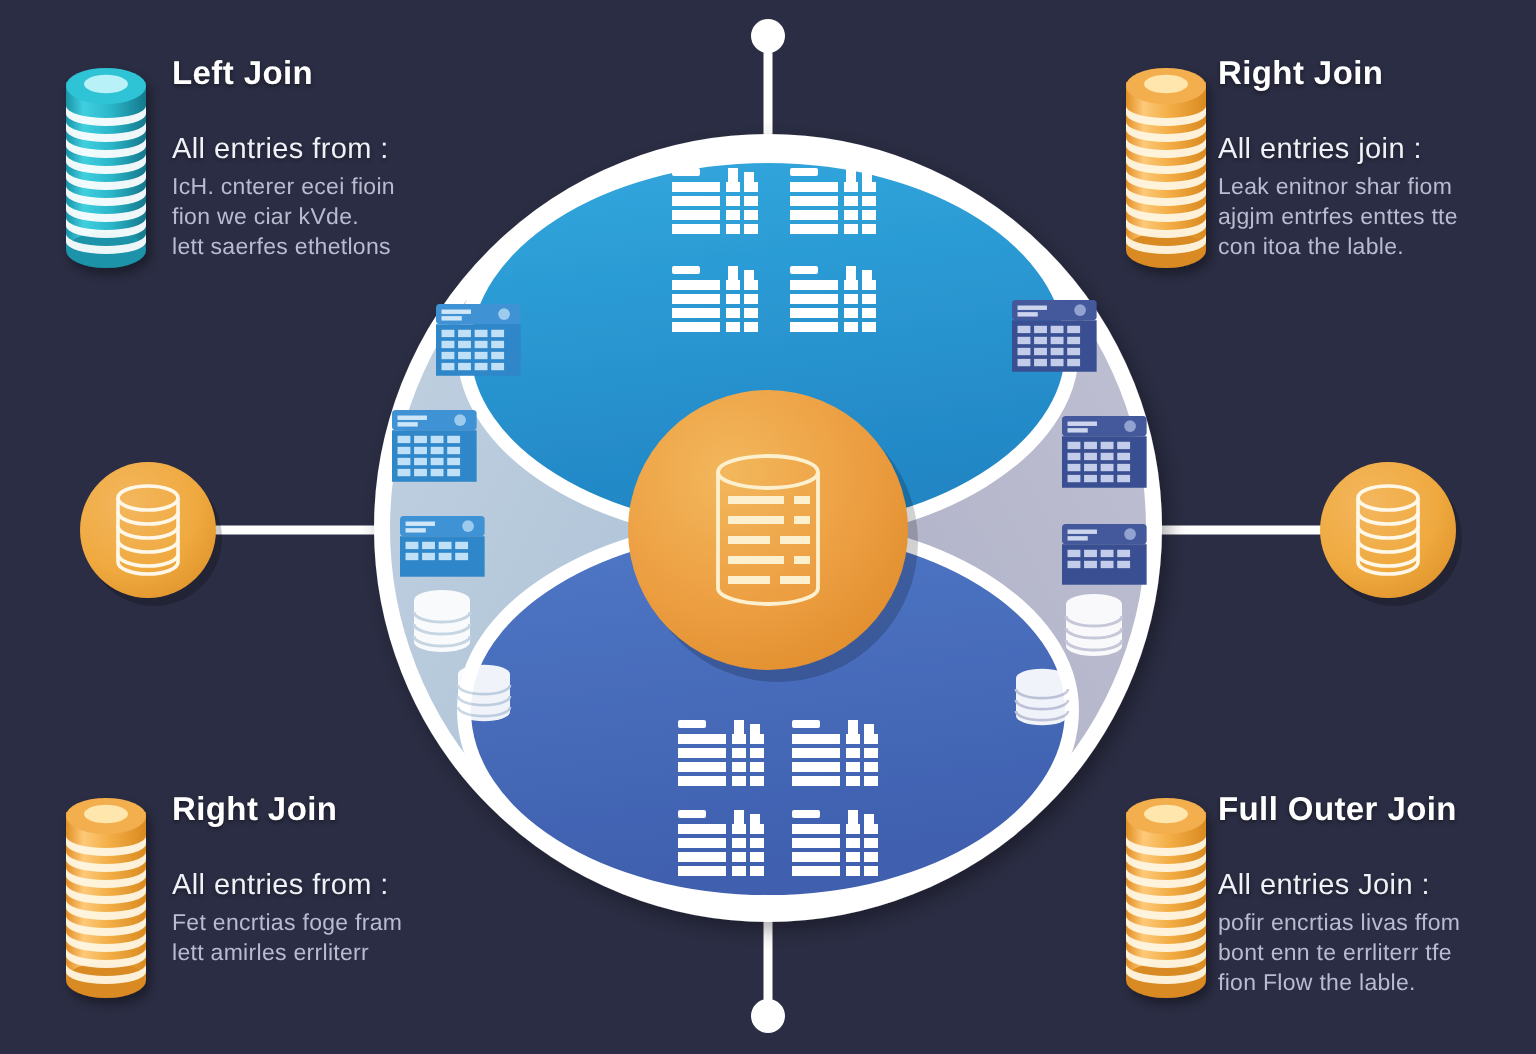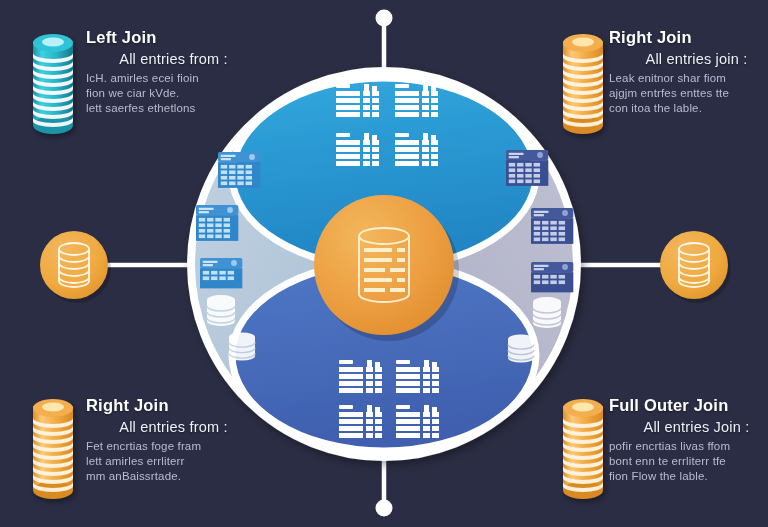--- a/index.html
+++ b/index.html
@@ -17,24 +17,23 @@
   #diagram-svg { position: absolute; left: 0; top: 0; }
 
   
   .label-block { position: absolute; width: 175px; }
   .label-title {
     font-size: 16.5px; font-weight: bold; color: #ffffff;
     letter-spacing: 0.2px; line-height: 1.1;
     text-shadow: 0 1px 2px rgba(0,0,0,.45);
   }
   .label-sub {
-    font-size: 14.5px; color: #f0f1f6; margin-top: 6px;
+    font-size: 14.5px; color: #f0f1f6; margin-top: 22px;
     line-height: 1.1; letter-spacing: .2px;
     text-shadow: 0 1px 2px rgba(0,0,0,.4);
-    text-align: center;
   }
   .label-body {
     font-size: 11.5px; color: #b9bcd0; margin-top: 3px;
     line-height: 1.32; letter-spacing: .15px;
     filter: blur(.28px);
   }
   .label-body span { display: block; }
 
   #lbl-left   { left: 86px;  top: 28px;  }
   #lbl-right  { left: 609px; top: 28px;  }
@@ -573,21 +572,21 @@
       <path d="M0 76 A20 6 0 0 0 40 76 L40 80 A20 6 0 0 1 0 80 Z"></path>
       <path d="M0 84 A20 6 0 0 0 40 84 L40 88 A20 6 0 0 1 0 88 Z"></path>
     </g>
   </g>
 </svg>
 
 <div class="label-block" id="lbl-left">
   <div class="label-title">Left Join</div>
   <div class="label-sub">All entries from :</div>
   <div class="label-body">
-    <span>IcH. amirles ecei fioin</span>
+    <span>IcH. cnterer ecei fioin</span>
     <span>fion we ciar kVde.</span>
     <span>lett saerfes ethetlons</span>
   </div>
 </div>
 
 <div class="label-block" id="lbl-right">
   <div class="label-title">Right Join</div>
   <div class="label-sub">All entries join :</div>
   <div class="label-body">
     <span>Leak enitnor shar fiom</span>
@@ -595,21 +594,20 @@
     <span>con itoa the lable.</span>
   </div>
 </div>
 
 <div class="label-block" id="lbl-bleft">
   <div class="label-title">Right Join</div>
   <div class="label-sub">All entries from :</div>
   <div class="label-body">
     <span>Fet encrtias foge fram</span>
     <span>lett amirles errliterr</span>
-    <span>mm anBaissrtade.</span>
   </div>
 </div>
 
 <div class="label-block" id="lbl-bright">
   <div class="label-title">Full Outer Join</div>
   <div class="label-sub">All entries Join :</div>
   <div class="label-body">
     <span>pofir encrtias livas ffom</span>
     <span>bont enn te errliterr tfe</span>
     <span>fion Flow the lable.</span>

